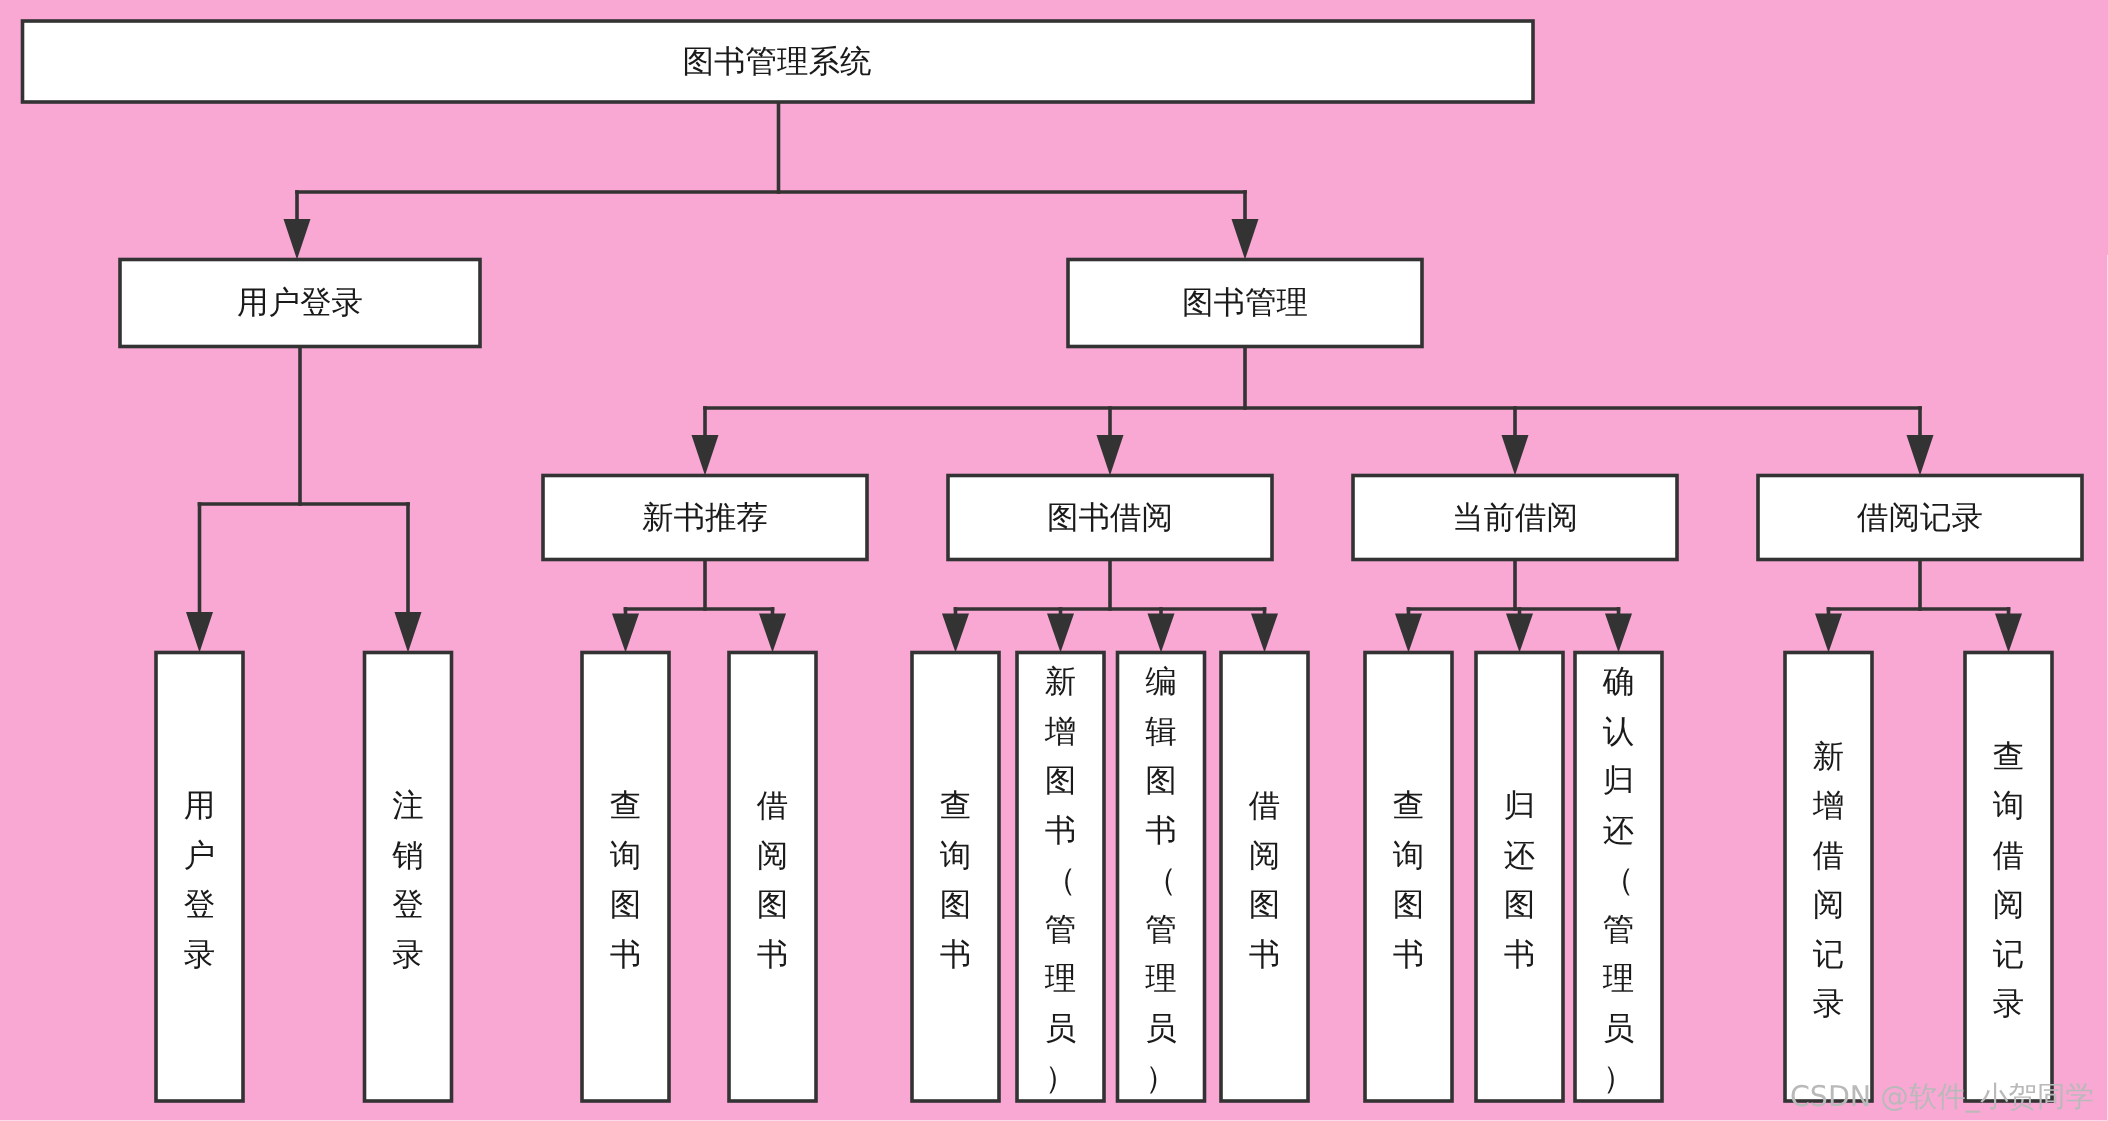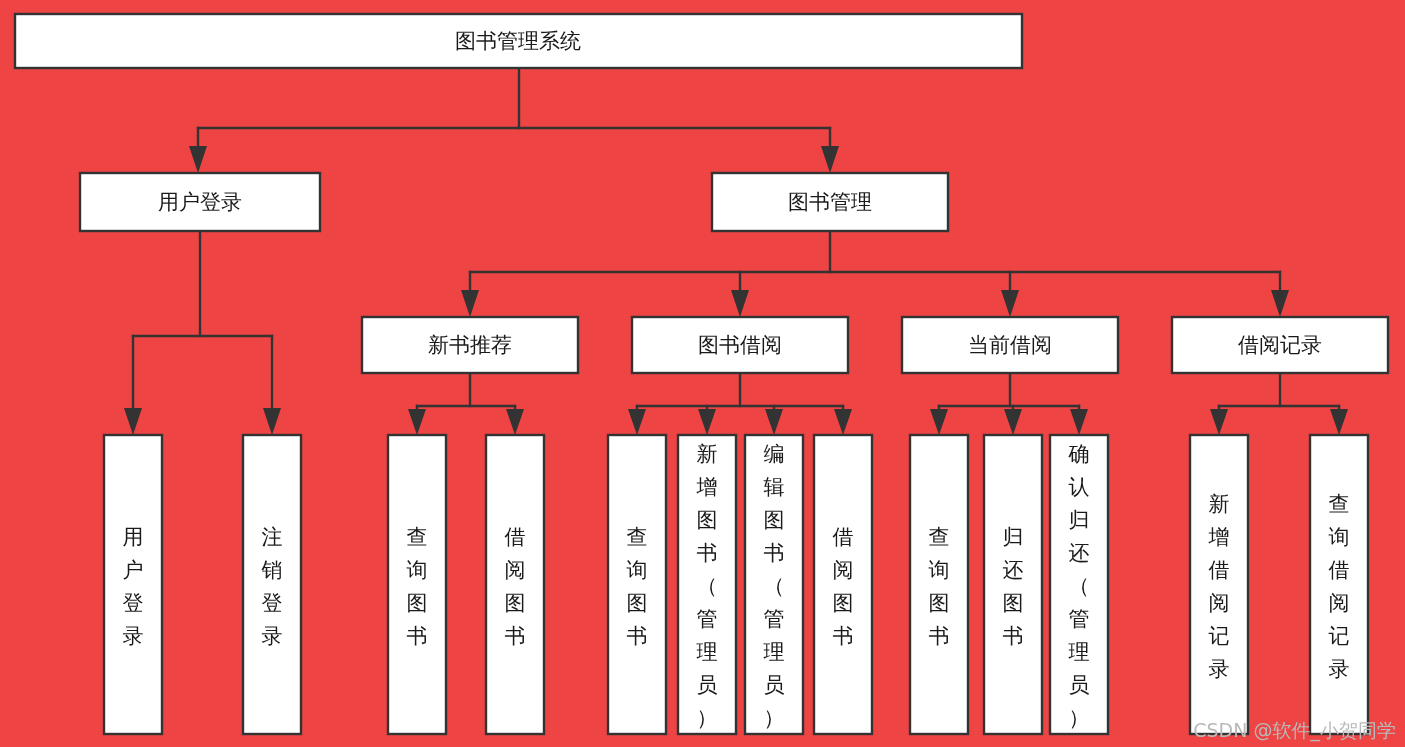--- a/index.html
+++ b/index.html
@@ -7,21 +7,21 @@
     padding: 0;
     background: #ffffff;
   }
   body {
     font-family: "DejaVu Sans", "Liberation Sans", sans-serif;
   }
   #diagram-root {
     position: relative;
     width: 1405px;
     height: 747px;
-    background: #ef4444;
+    background: #f9a8d4;
     overflow: hidden;
   }
   svg#diagram-svg {
     position: absolute;
     left: 0;
     top: 0;
     width: 1405px;
     height: 747px;
     display: block;
   }

